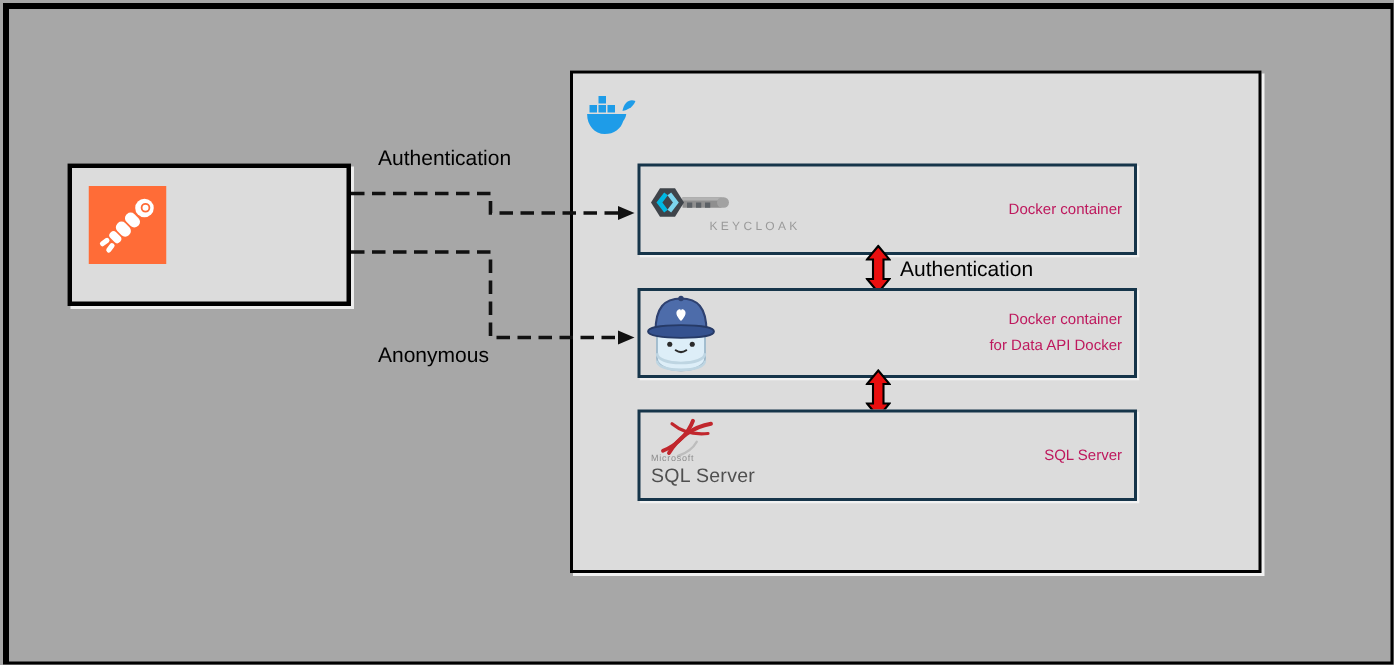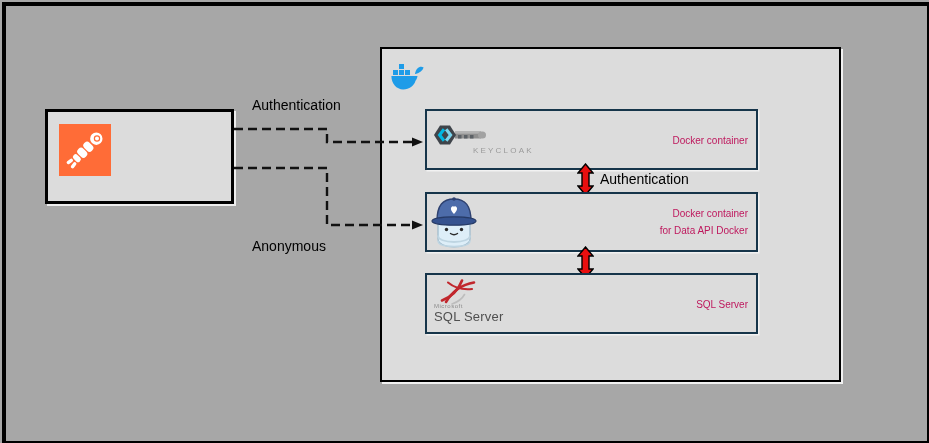--- a/index.html
+++ b/index.html
@@ -54,21 +54,21 @@
   .sql-words{left:7px;top:28px;line-height:1;color:#4f4f4f;}
   .sql-words .ms{font-size:6px;color:#8c8c8c;letter-spacing:.5px;display:block;}
   .sql-words .sq{font-size:13px;letter-spacing:.2px;display:block;margin-top:1px;}
   
   .rarrow{width:17px;height:33px;left:195px;}
   .rarrow1{top:114px;}
   .rarrow2{top:197px;}
   
   .flowlabel{font-size:14px;color:#000;white-space:nowrap;}
   .lbl-authentication{left:252px;top:97px;text-align:center;}
-  .lbl-anonymous{left:252px;top:238px;}
+  .lbl-anonymous{left:252px;top:228px;}
   .lbl-authorization{left:218px;top:122px;}
   
   .overlay{left:0;top:0;width:929px;height:443px;pointer-events:none;z-index:5;}
 </style>
 </head>
 <body>
 
 <div class="abs frame"></div>
 
 <div class="abs client-box">

